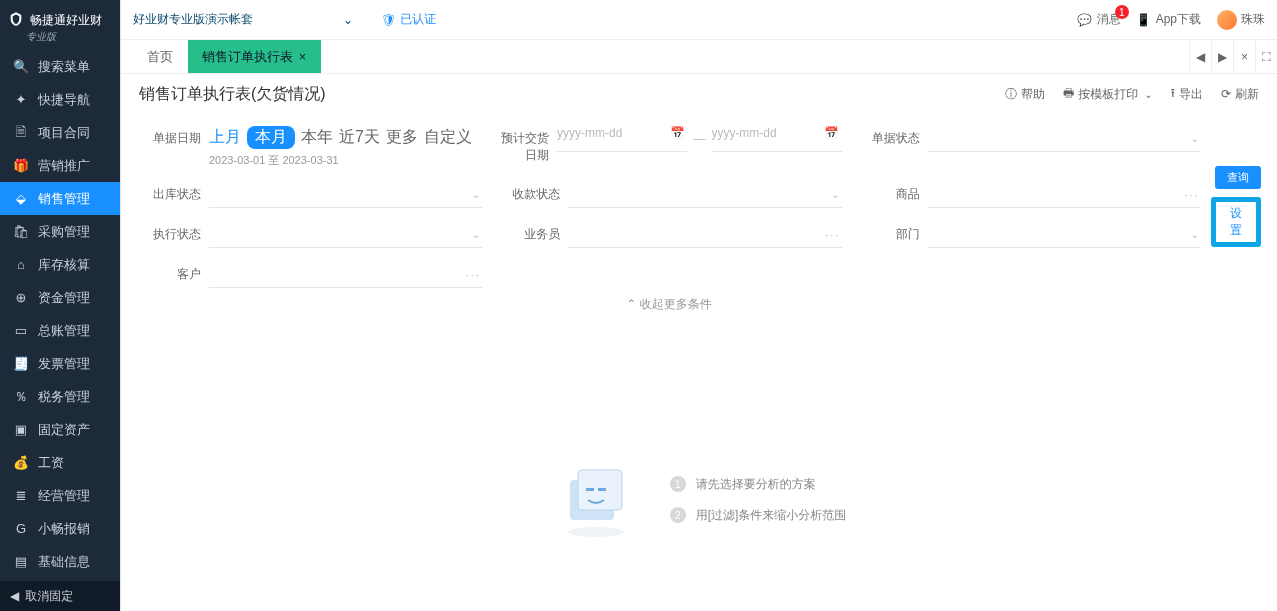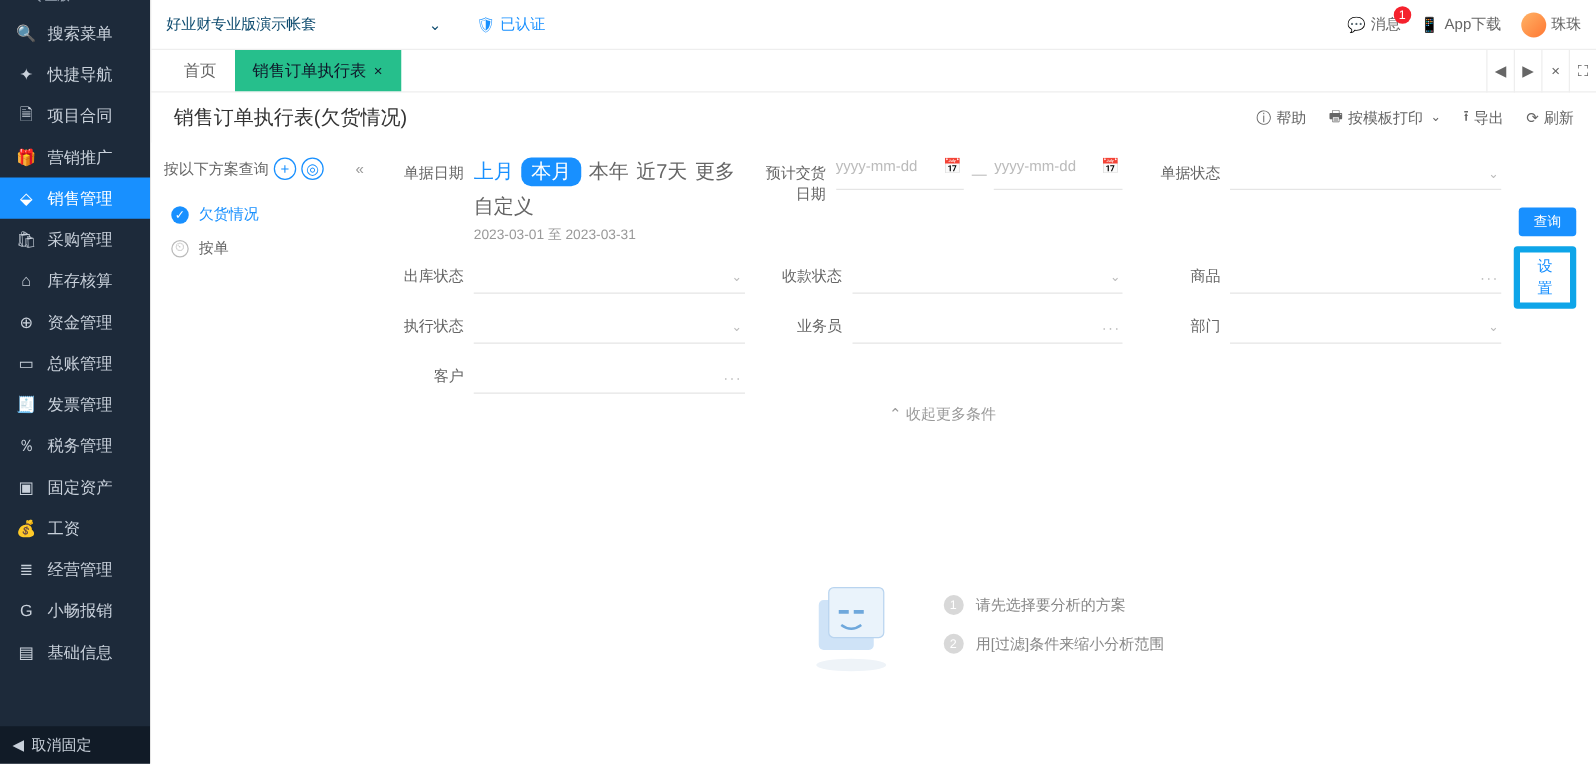--- a/index.html
+++ b/index.html
@@ -95,20 +95,28 @@
 
 
 .nav::-webkit-scrollbar { width: 0; }
 </style>
 </head>
 <body>
 
 <div class="app">
 
   <div class="sidebar">
+    <div class="logo-row">
+      <span class="logo-icon">
+        <svg viewBox="0 0 24 24">
+            <path fill="#fff" d="M12 2 4 6v6c0 5 3.4 9.3 8 10 4.6-.7 8-5 8-10V6l-8-4zm0 3.2 5 2.5V12c0 3.6-2.3 6.8-5 7.6-2.7-.8-5-4-5-7.6V7.7l5-2.5z"></path>
+          </svg>
+      </span>
+      <span class="logo-text">畅捷通好业财</span>
+    </div>
     <div class="logo-sub">专业版</div>
     <div class="nav">
       <div class="nav-item">
           <span class="nav-icon">🔍</span>
           <span>搜索菜单</span>
         </div>
       <div class="nav-item">
           <span class="nav-icon">✦</span>
           <span>快捷导航</span>
         </div>
@@ -239,38 +247,20 @@
           </div>
         <div class="pt">
             <span>⟳</span>
             <span>刷新</span>
           </div>
       </div>
     </div>
 
     <div class="content">
 
-      <div class="scheme-panel">
-        <div class="scheme-header">
-          <span>按以下方案查询</span>
-          <span class="scheme-circ">+</span>
-          <span class="scheme-circ">◎</span>
-        </div>
-        <span class="scheme-collapse">«</span>
-        <div class="scheme-list">
-          <div class="scheme-item active">
-            <span class="si-icon">✓</span>
-            <span>欠货情况</span>
-          </div>
-          <div class="scheme-item">
-            <span class="si-icon">⏲</span>
-            <span>按单</span>
-          </div>
-        </div>
-      </div>
 
       <div style="flex:1; display:flex; flex-direction:column;">
         <div class="filter-zone">
           <div class="filter-body">
             <div class="filter-grid">
 
               <div class="frow">
                 <div class="flabel">单据日期</div>
                 <div style="flex:1;">
                   <div class="date-chips">

